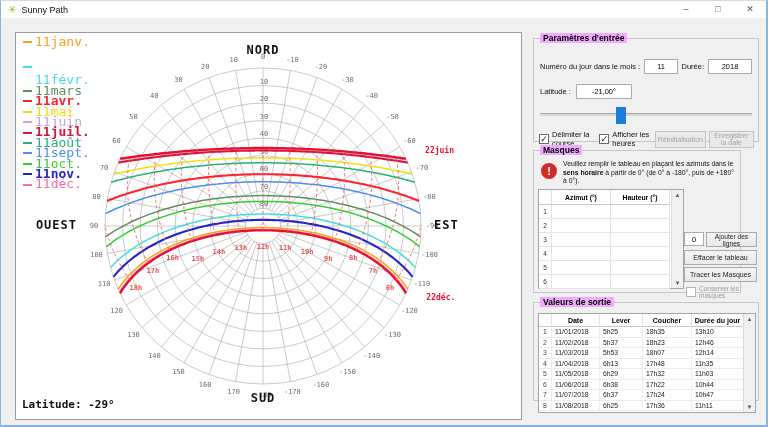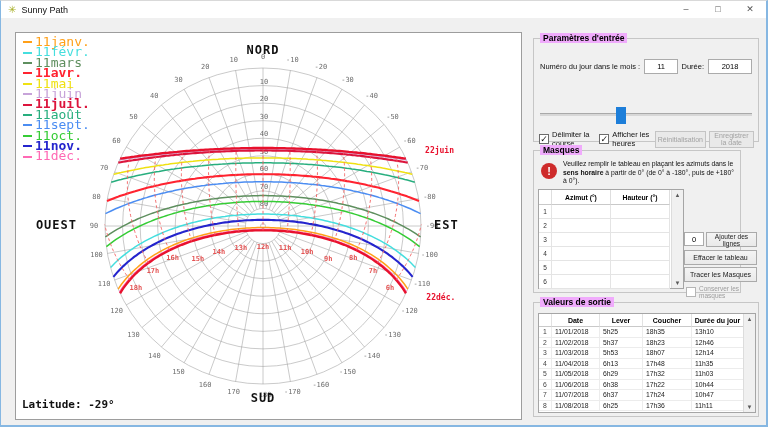--- a/index.html
+++ b/index.html
@@ -22,21 +22,21 @@
   .chart-panel{position:absolute;left:14px;top:31px;width:507px;height:388px;background:#ffffff;border:1px solid #9d9d9d;}
   .legend{position:absolute;left:7px;top:4px;font-family:"DejaVu Sans Mono",monospace;font-size:13px;line-height:10.4px;}
   .lg-row{display:flex;align-items:center;white-space:nowrap;}
   .lg-dash{display:inline-block;width:9px;height:2px;margin-right:3px;}
   .lat-label{position:absolute;left:6px;bottom:8px;font-family:"DejaVu Sans Mono",monospace;font-size:11px;font-weight:bold;color:#111;}
   
   .groupbox{position:absolute;border:1px solid #c6c6c6;background:#f0f0f0;}
   .gb-title{position:absolute;top:-6px;left:6px;background:#f0abfc;padding:0 3px;font-size:8.5px;font-weight:bold;color:#000;}
   .gb-params{left:532px;top:37px;width:226px;height:104px;}
   .gb-masques{left:532px;top:149px;width:208px;height:143px;}
-  .gb-output{left:532px;top:301px;width:226px;height:115px;}
+  .gb-output{left:532px;top:301px;width:226px;height:99px;}
   .lbl{font-size:7.5px;color:#111;}
   .tb{background:#fff;border:1px solid #ababab;font-size:7.5px;height:15px;padding:0 2px;}
   .center{text-align:center;}
   .p-row1{position:absolute;left:6px;right:6px;top:20px;display:flex;align-items:center;}
   .p-row2{position:absolute;left:6px;right:6px;top:45px;display:flex;align-items:center;}
   .slider{position:absolute;left:6px;right:6px;top:74px;height:3px;background:#d7d7d7;border-top:1px solid #a9a9a9;}
   .slider-handle{position:absolute;top:-7px;width:10px;height:17px;background:#1d7ed9;}
   .p-row3{position:absolute;left:5px;right:4px;top:91px;display:flex;align-items:center;}
   .chk{width:10px;height:10px;background:#fff;border:1px solid #6b6b6b;font-size:9px;line-height:9px;text-align:center;color:#1a1a1a;margin-right:3px;flex:none;}
   .chk.off{color:transparent;border-color:#b5b5b5;}
@@ -220,21 +220,21 @@
         <text x="61" y="196" text-anchor="end" font-size="12" font-weight="bold" fill="#111" font-family="DejaVu Sans Mono, monospace" letter-spacing="1px">OUEST</text>
         <text x="418" y="196" text-anchor="start" font-size="12" font-weight="bold" fill="#111" font-family="DejaVu Sans Mono, monospace" letter-spacing="1px">EST</text>
       </svg>
     <div class="legend">
         <div class="lg-row">
           <span class="lg-dash" style="background: rgb(255, 160, 25);"></span>
           <span style="color: rgb(255, 160, 25);">11janv.</span>
         </div>
         <div class="lg-row">
           <span class="lg-dash" style="background: rgb(69, 222, 222);"></span>
-          <span style="color: rgb(69, 222, 222);">11févr.</span>
+          <span style="color: rgb(69, 222, 222); margin-top: 28px;">11févr.</span>
         </div>
         <div class="lg-row">
           <span class="lg-dash" style="background: rgb(94, 143, 94);"></span>
           <span style="color: rgb(94, 143, 94);">11mars</span>
         </div>
         <div class="lg-row">
           <span class="lg-dash" style="background: rgb(255, 35, 48);"></span>
           <span style="color: rgb(255, 35, 48); font-weight: bold;">11avr.</span>
         </div>
         <div class="lg-row">
@@ -274,20 +274,24 @@
   </div>
 
   <div class="groupbox gb-params">
     <span class="gb-title">Paramètres d'entrée</span>
     <div class="p-row1">
       <span class="lbl">Numéro du jour dans le mois :</span>
       <input class="tb center" style="width: 34px; margin-left: 4px;" value="11">
       <span style="flex:1"></span>
       <span class="lbl">Durée:</span>
       <input class="tb center" style="width: 44px; margin-left: 4px;" value="2018">
+    </div>
+    <div class="p-row2">
+      <span class="lbl">Latitude :</span>
+      <input class="tb center" style="width: 56px; margin-left: 5px;" value="-21,00°">
     </div>
     <div class="slider">
       <div class="slider-handle" id="slider-handle" style="left: calc(38.3333% - 5px);"></div>
     </div>
     <div class="p-row3">
       <span class="chk">✓</span>
       <span class="lbl">Délimiter la course</span>
       <span style="width:7px"></span>
       <span class="chk">✓</span>
       <span class="lbl">Afficher les heures</span>

